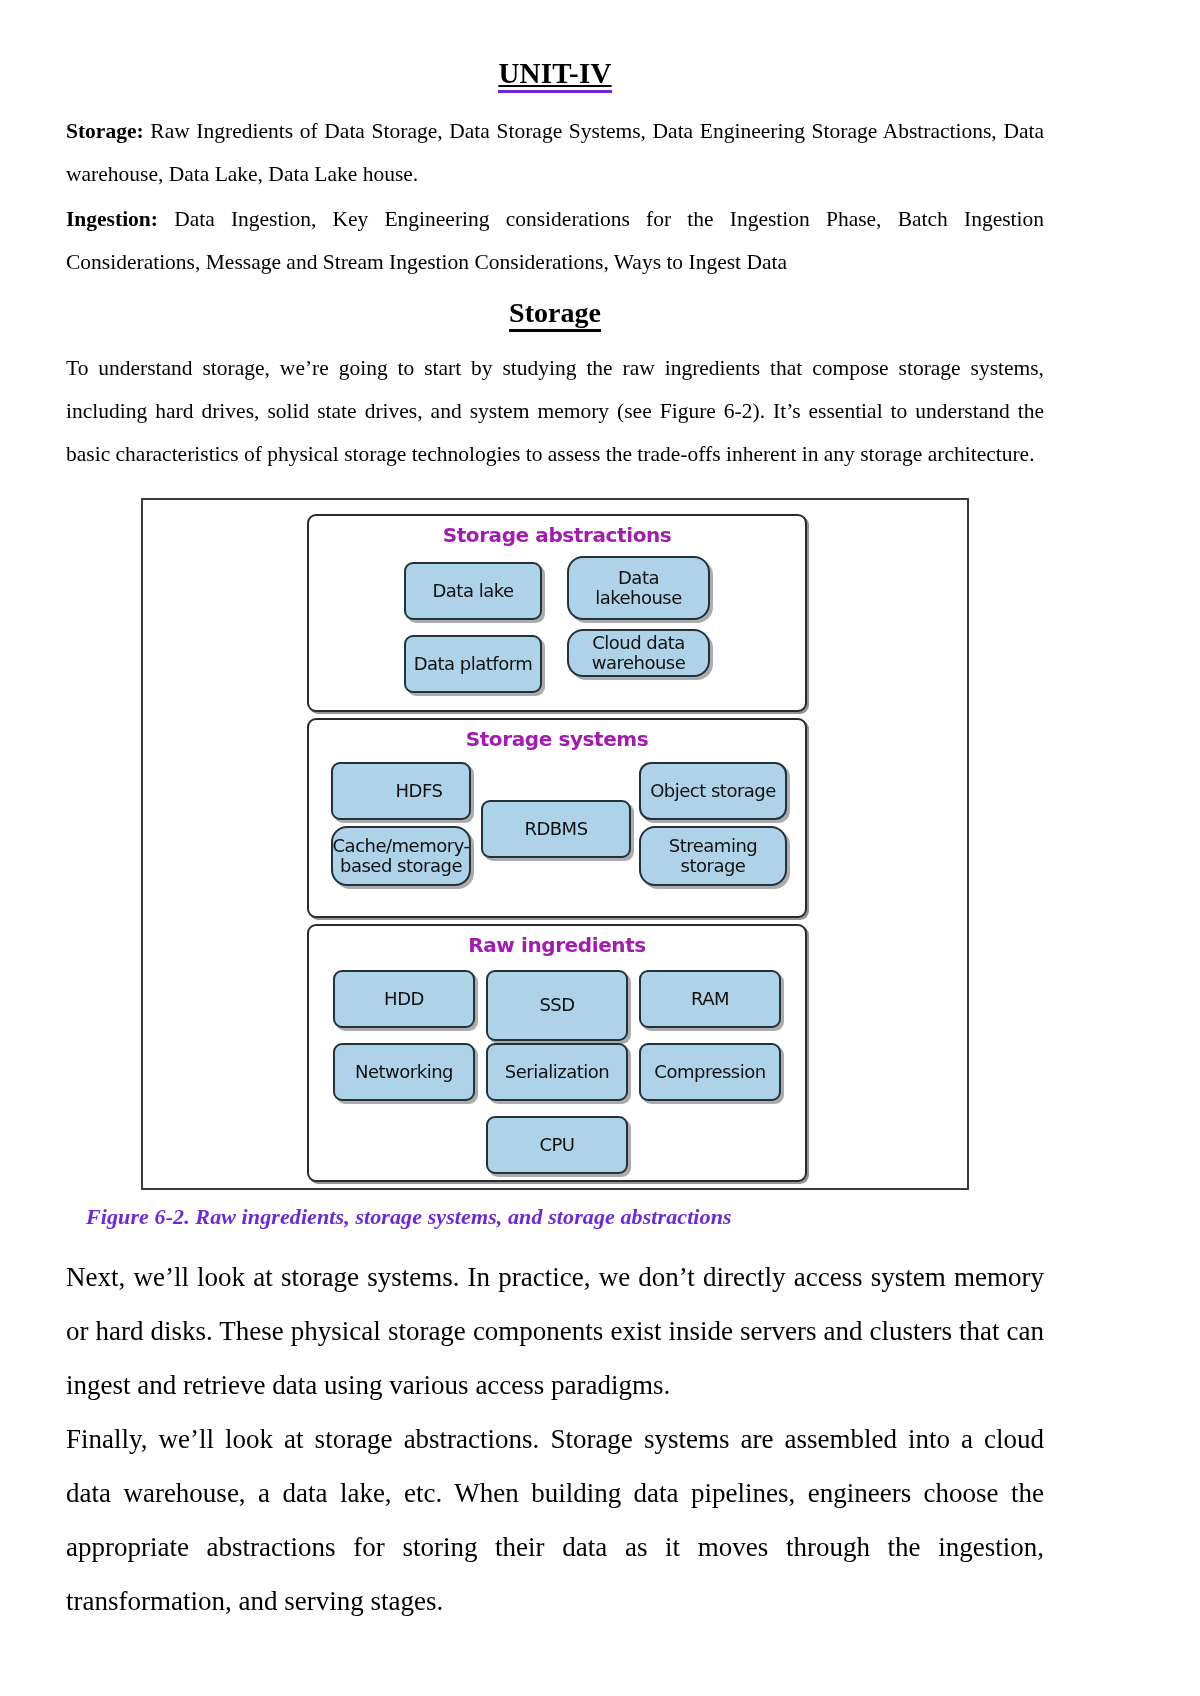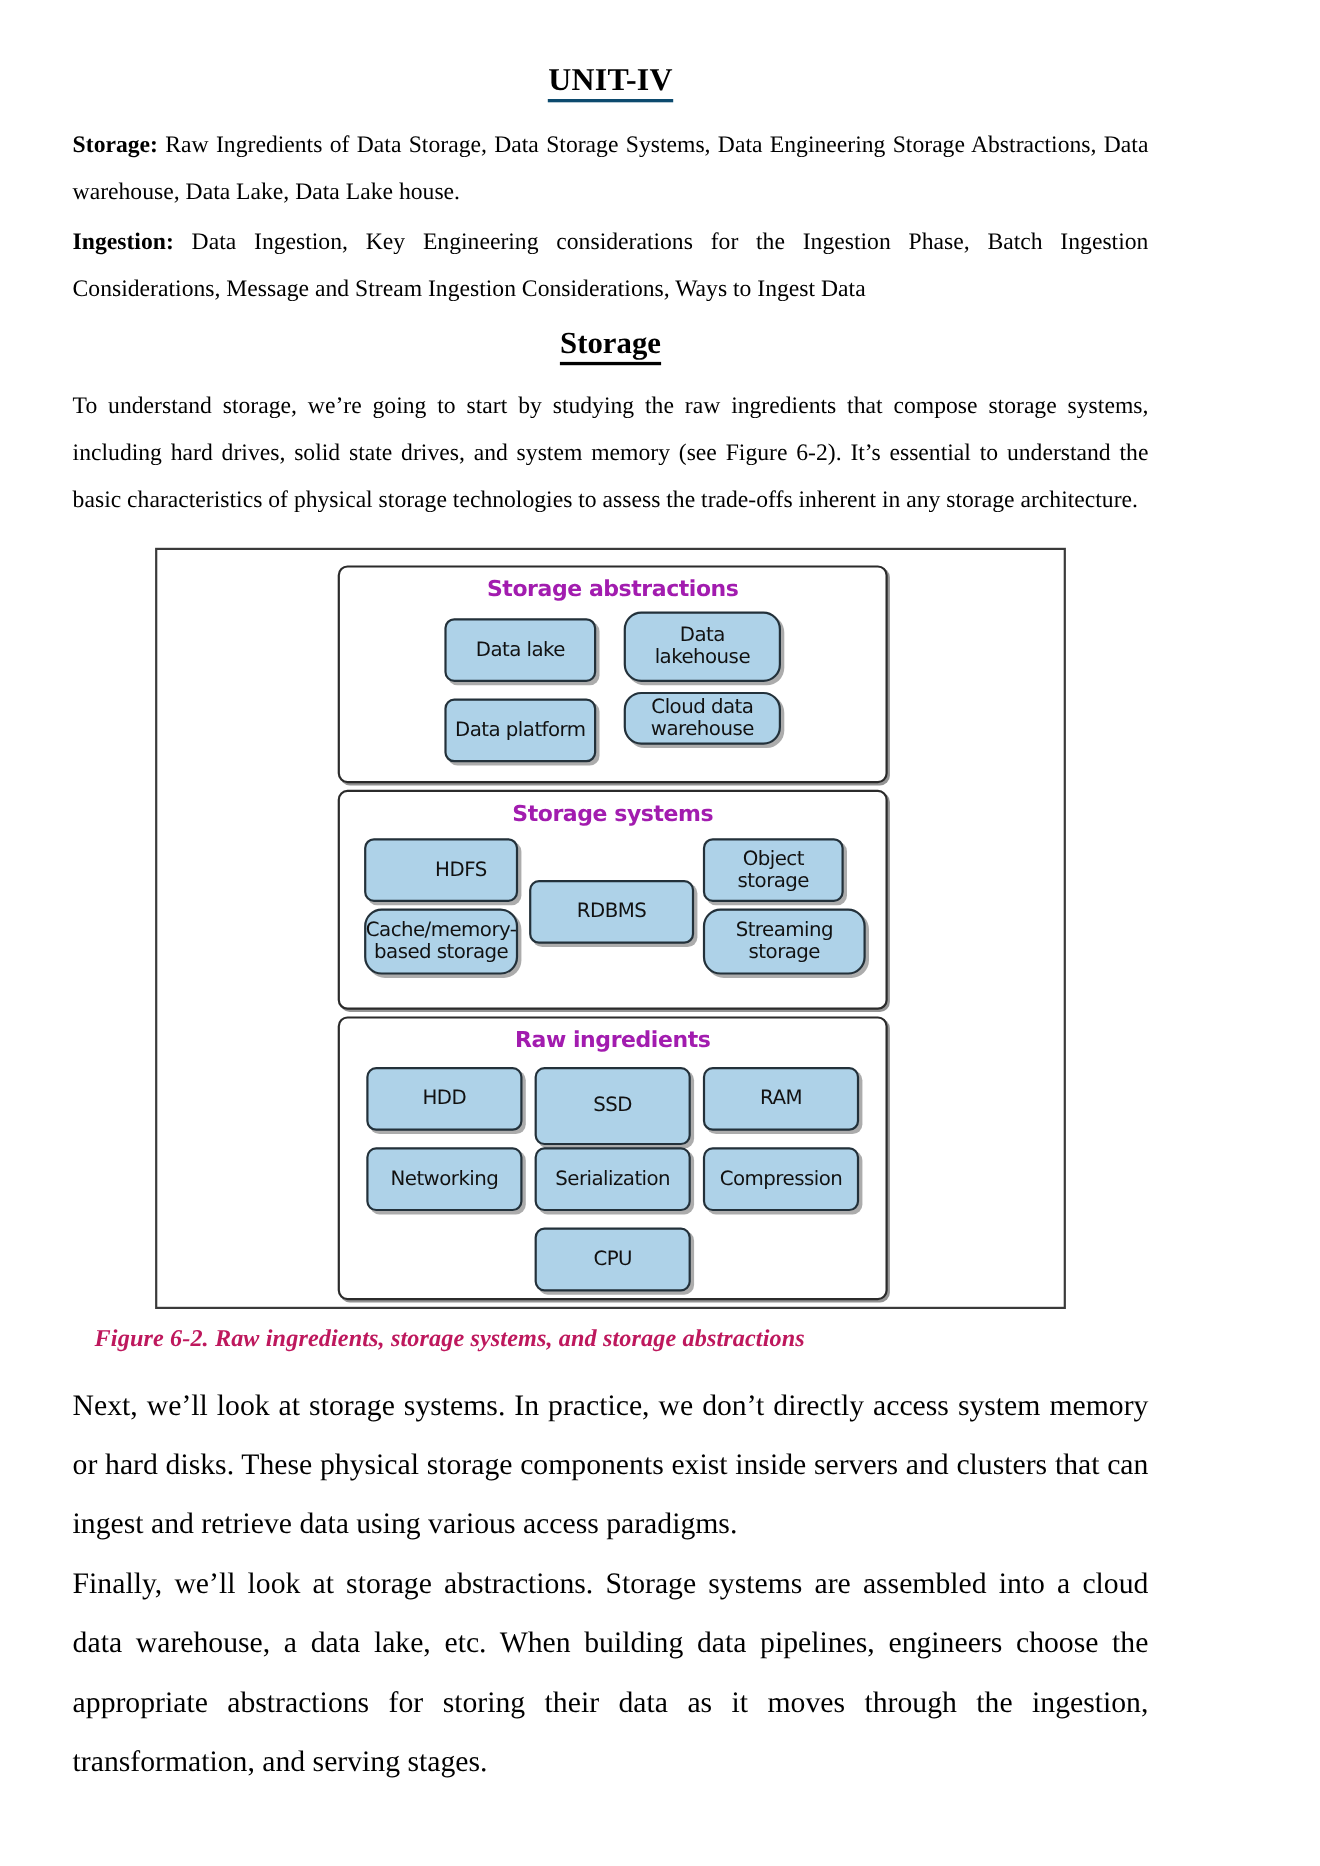--- a/index.html
+++ b/index.html
@@ -32,22 +32,23 @@
   
   .doc-title {
     text-align: center;
     font-size: 29px;
     font-weight: bold;
     letter-spacing: 0.2px;
     margin: 0 0 20px 0;
     line-height: 1.1;
   }
   .doc-title span.u {
-    border-bottom: 3px solid #0c4a6e;
+    border-bottom: 3px solid #6d28d9;
     padding-bottom: 1px;
+    text-decoration: underline;
   }
   .section-title {
     text-align: center;
     font-size: 28px;
     font-weight: bold;
     margin: 14px 0 18px 0;
     line-height: 1.1;
   }
   .section-title span.u {
     border-bottom: 3px solid #000;
@@ -116,21 +117,21 @@
     padding: 2px 4px;
   }
   .node.two-line { font-size: 18px; border-radius: 16px; }
 
   .fig-caption {
     margin: 14px 0 0 20px;
     font-family: "Liberation Serif", "DejaVu Serif", serif;
     font-style: italic;
     font-weight: bold;
     font-size: 22px;
-    color: #be185d;
+    color: #6d28d9;
     letter-spacing: 0.1px;
   }
 
   .after-figure { margin-top: 20px; }
   p.after-figure-p {
     font-size: 27px;
     line-height: 2.0;
     margin: 0;
     text-align: justify;
   }
@@ -161,21 +162,21 @@
 lakehouse</div>
           <div class="node" style="left:95px; top:119px; width:138px; height:58px;">Data platform</div>
           <div class="node two-line" style="left:258px; top:113px; width:143px; height:48px; white-space:pre-line;">Cloud data
 warehouse</div>
         </div>
 
         <div class="layer" style="left:164px; top:218px; width:500px; height:200px;">
           <div class="layer-title">Storage systems</div>
           <div class="node" style="left:22px; top:42px; width:140px; height:58px;padding-left:40px;">HDFS</div>
           <div class="node" style="left:172px; top:80px; width:150px; height:58px;">RDBMS</div>
-          <div class="node" style="left:330px; top:42px; width:128px; height:58px;">Object storage</div>
+          <div class="node" style="left:330px; top:42px; width:148px; height:58px;border-radius:12px;">Object storage</div>
           <div class="node two-line" style="left:22px; top:106px; width:140px; height:60px; white-space:pre-line;">Cache/memory-
 based storage</div>
           <div class="node two-line" style="left:330px; top:106px; width:148px; height:60px; white-space:pre-line;">Streaming
 storage</div>
         </div>
 
         <div class="layer" style="left:164px; top:424px; width:500px; height:258px;">
           <div class="layer-title">Raw ingredients</div>
           <div class="node" style="left:24px; top:44px; width:142px; height:58px;">HDD</div>
           <div class="node" style="left:177px; top:44px; width:142px; height:71px;">SSD</div>

